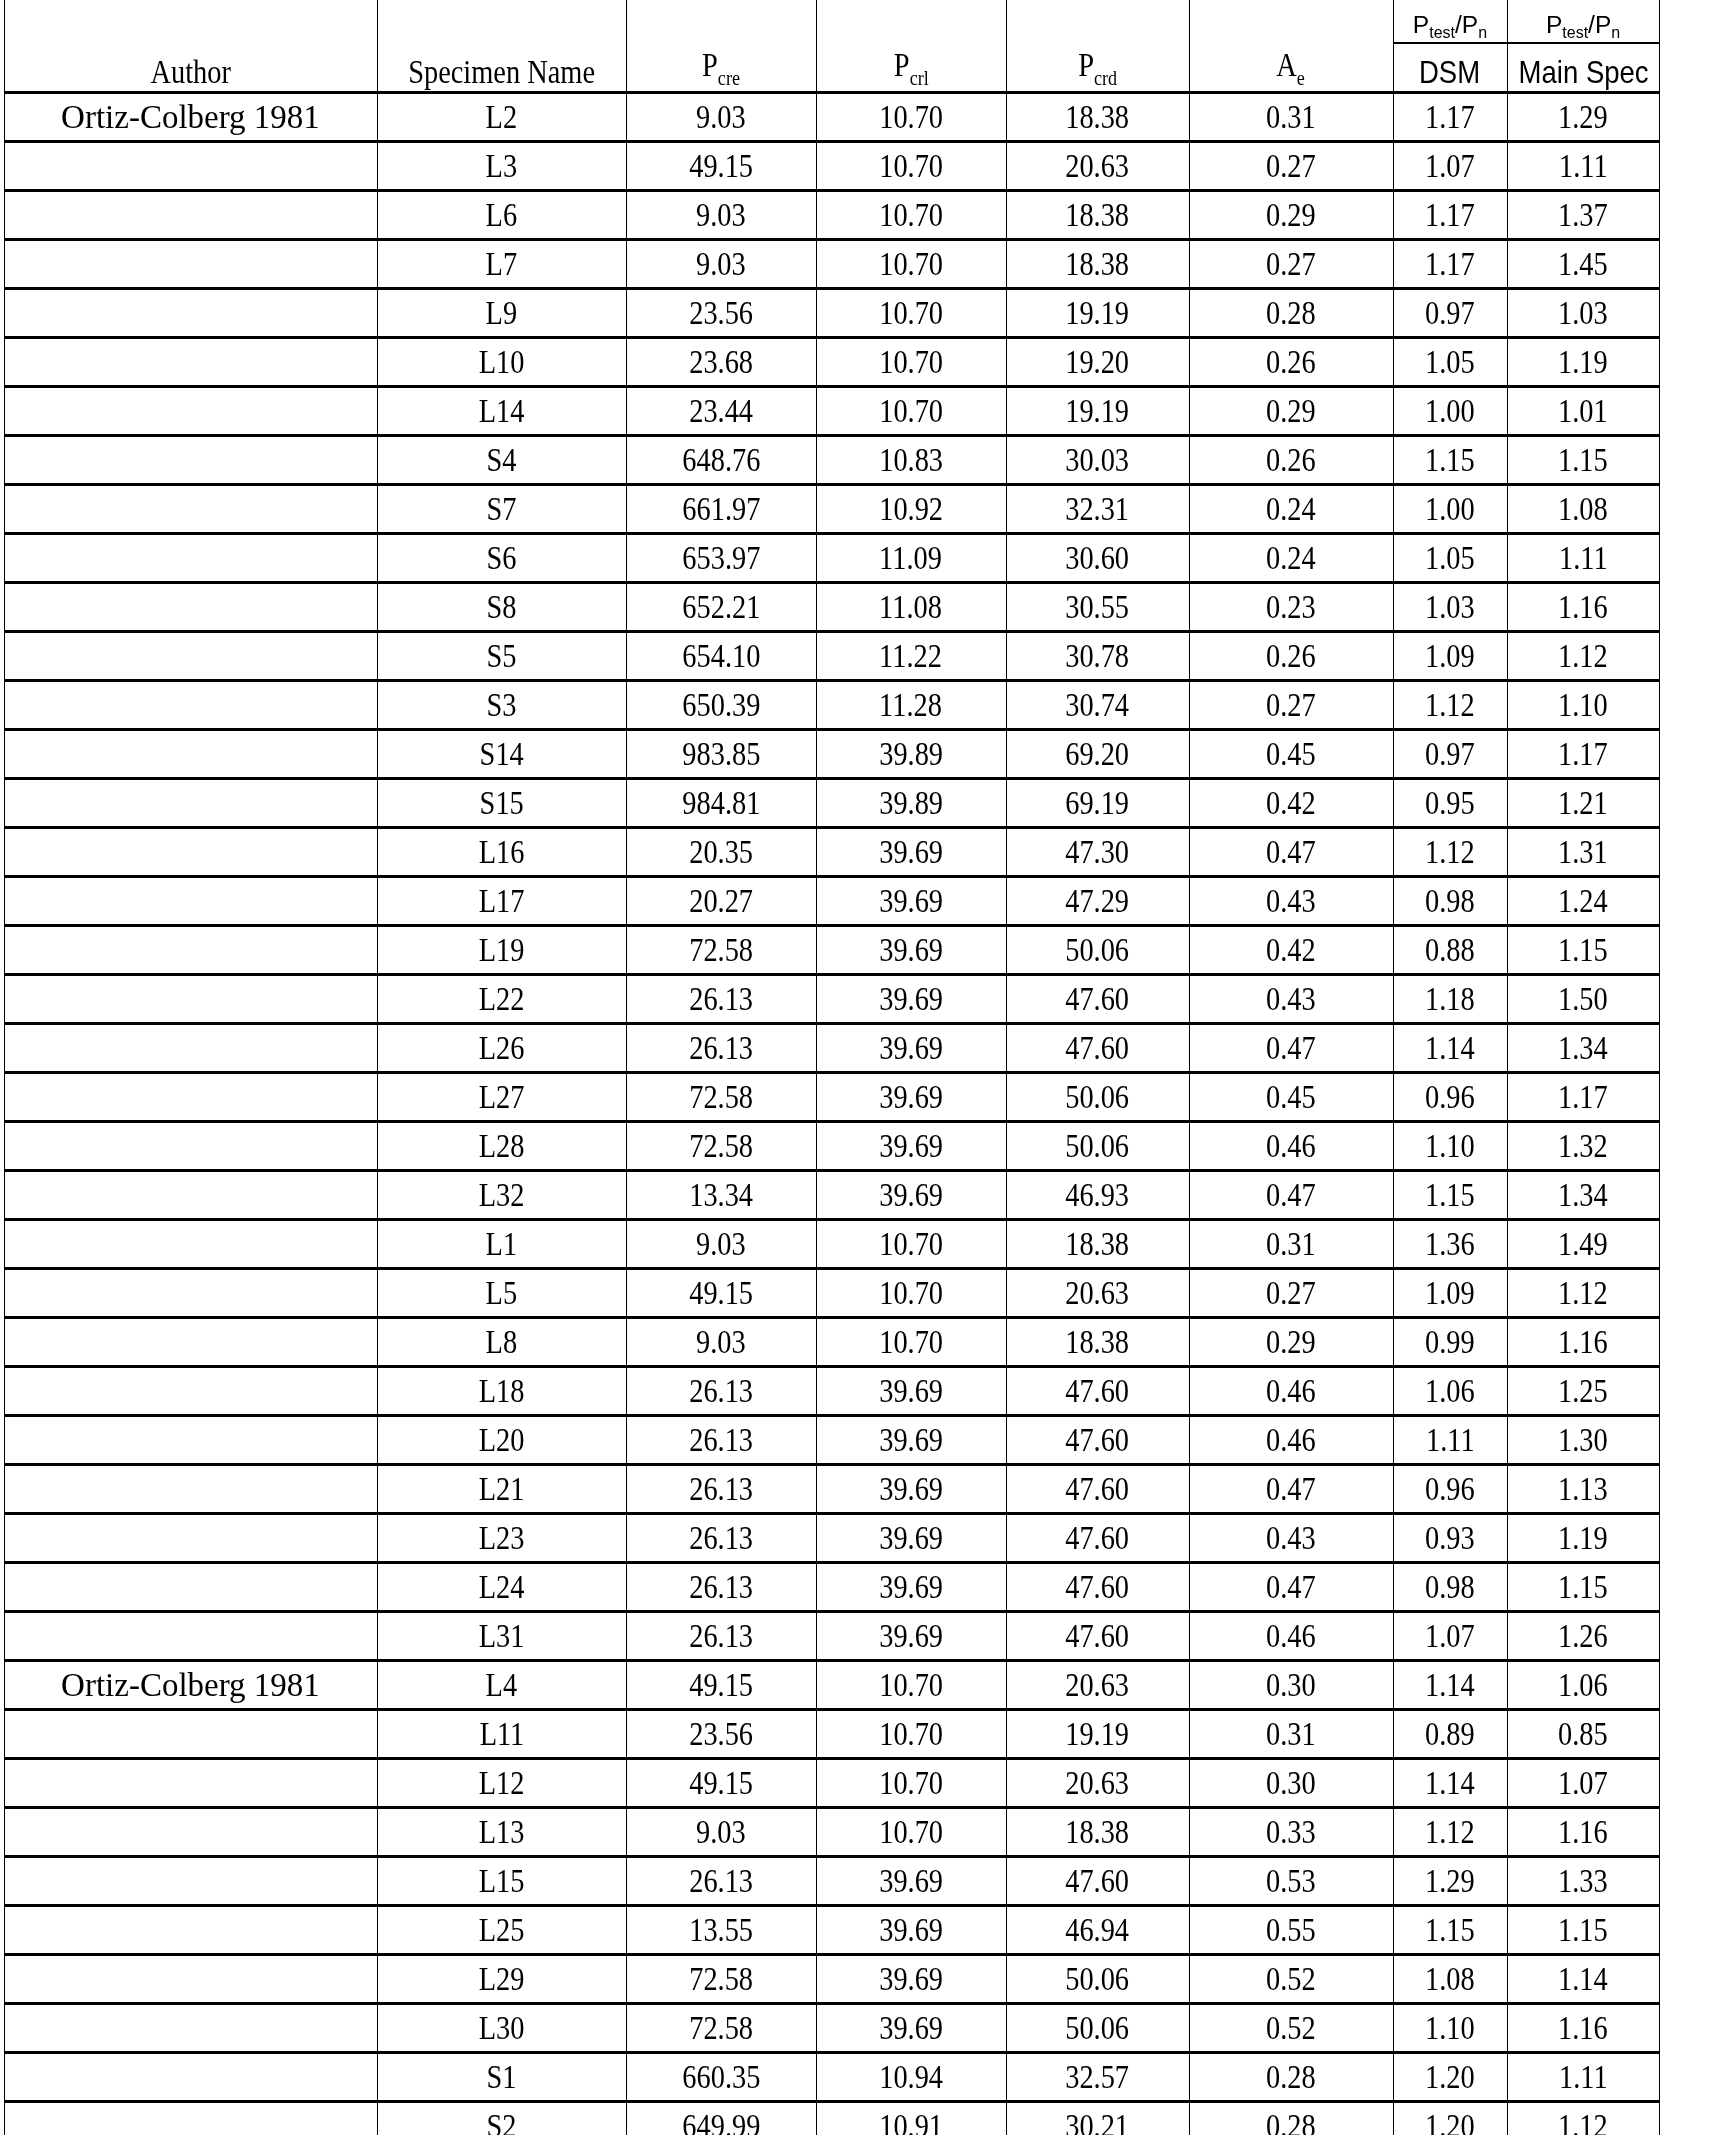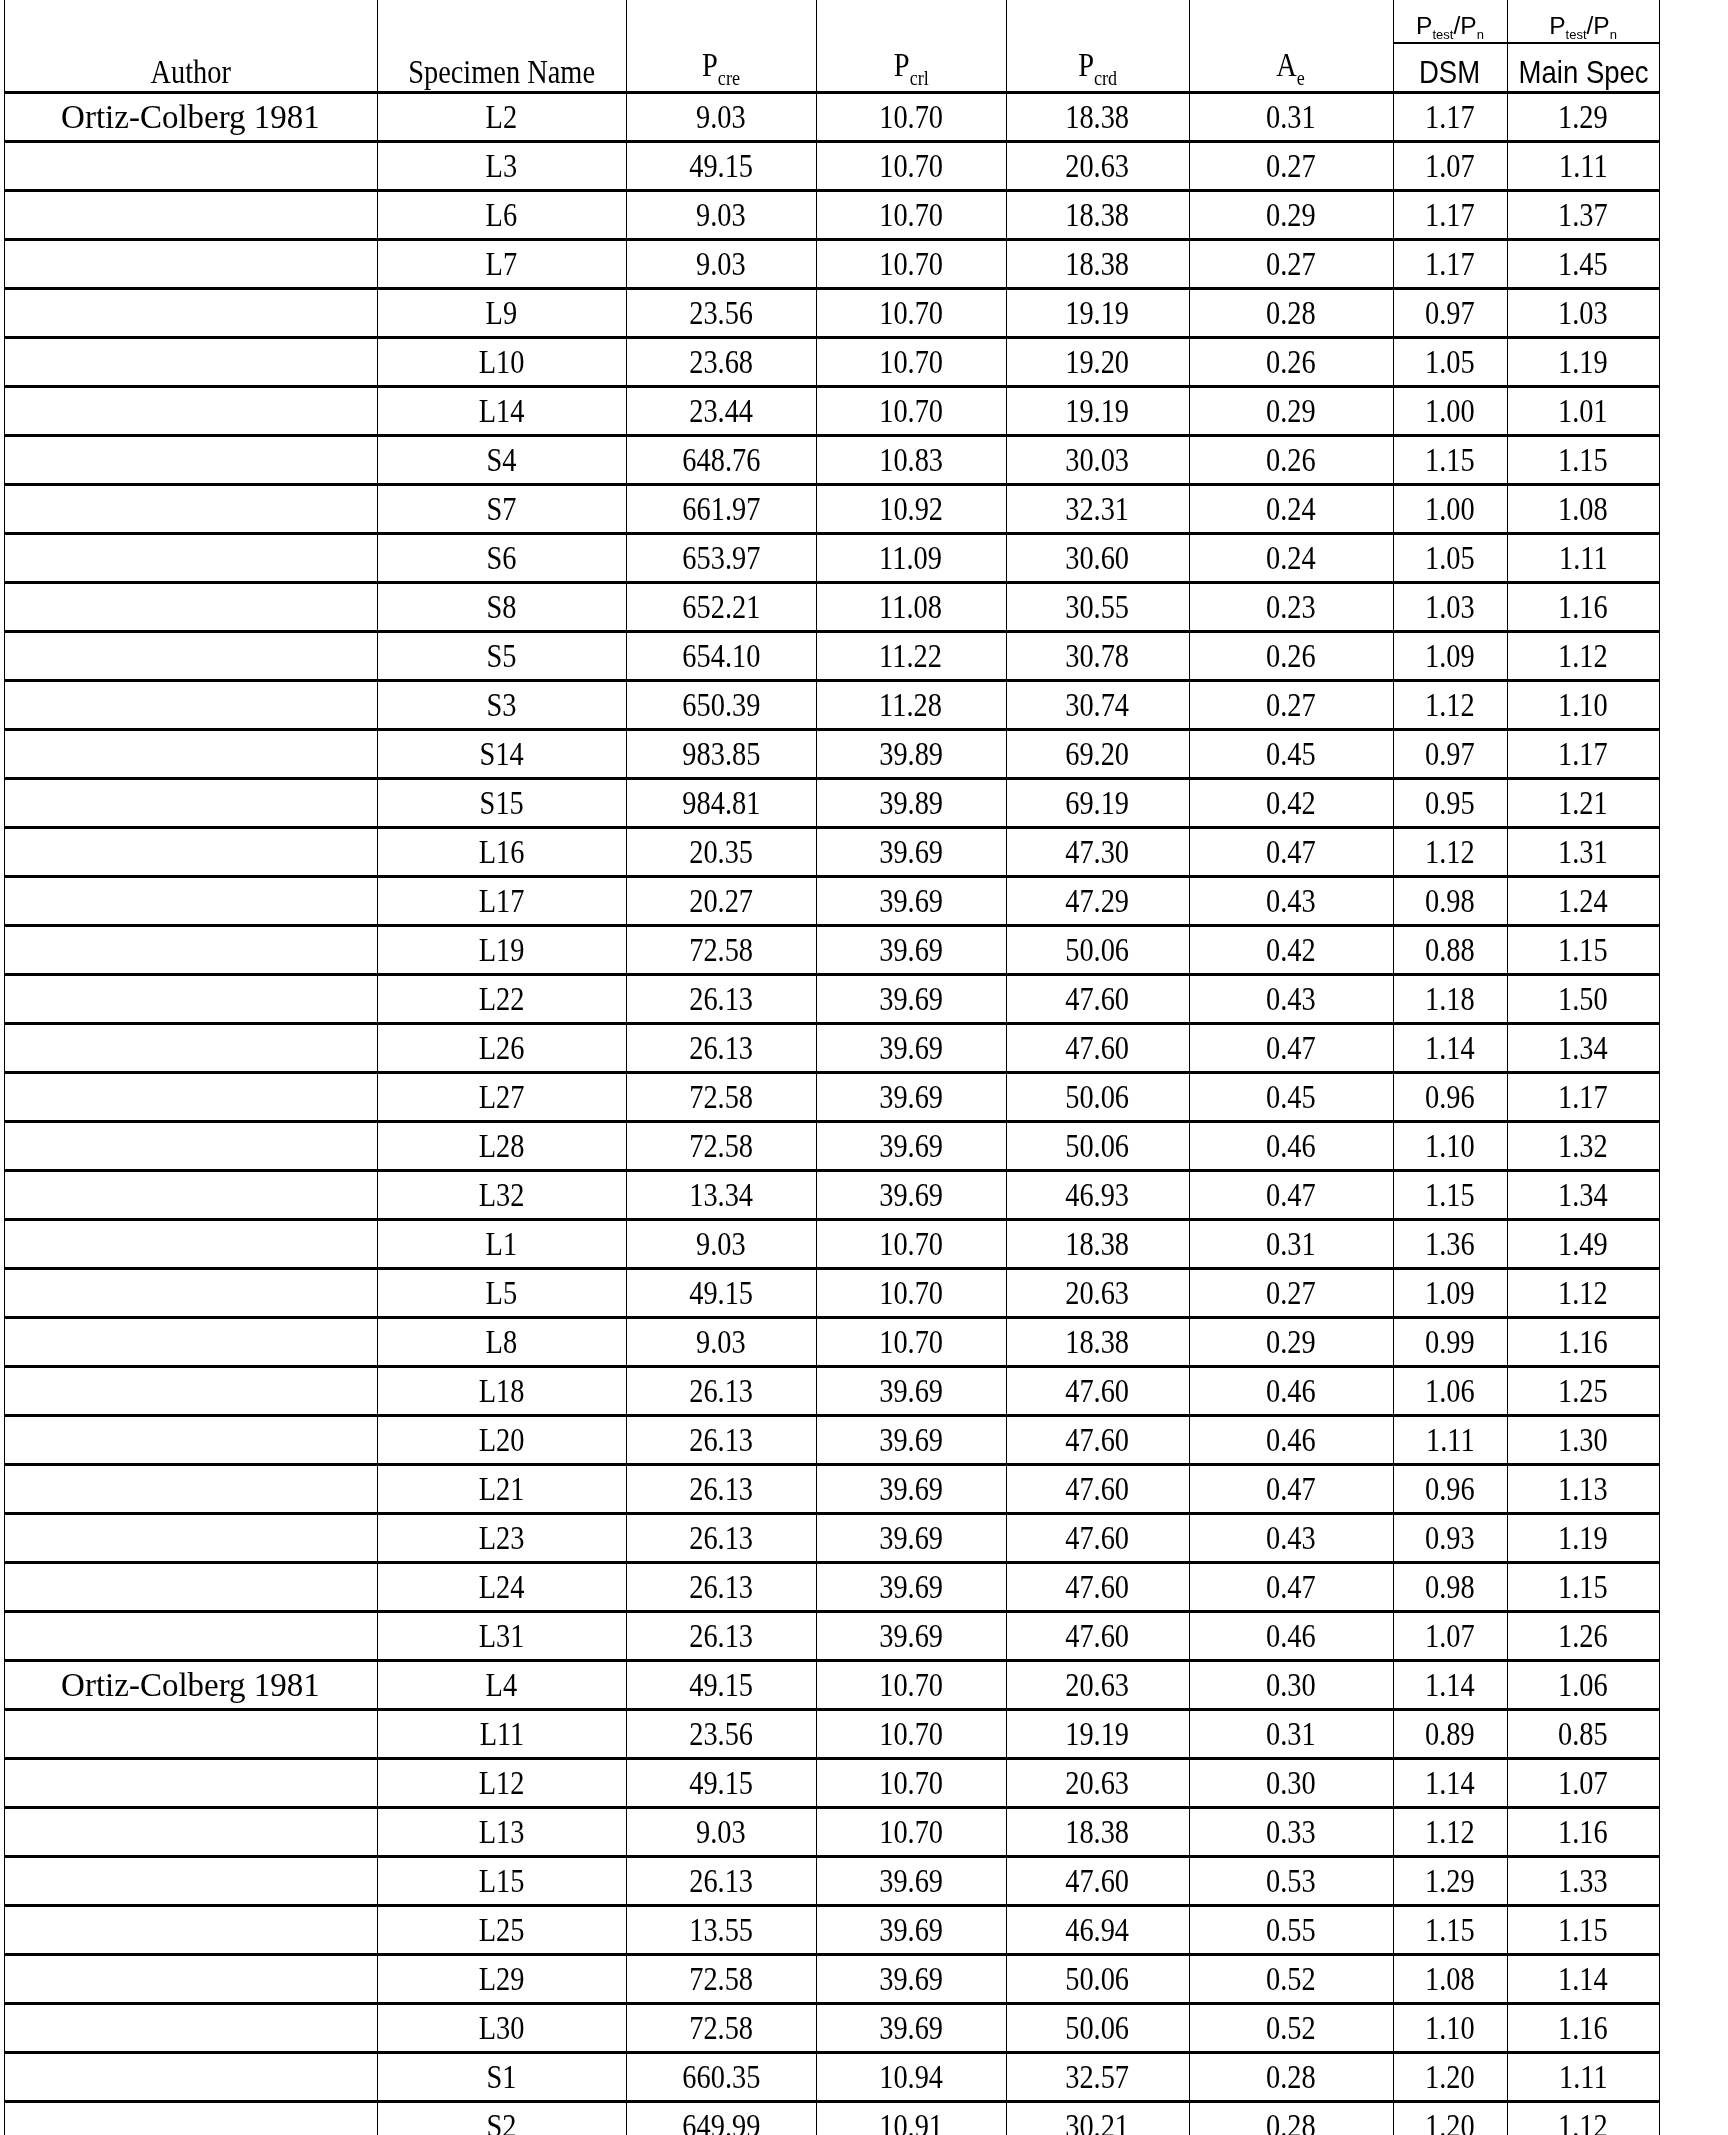--- a/index.html
+++ b/index.html
@@ -35,21 +35,21 @@
     vertical-align:bottom; padding-bottom:1.8px;
     border-top:none;
   }
   th.h-main span.t { display:inline-block; transform:scaleX(0.86); }
   th.h-main .sub { font-size:21px; vertical-align:-8.8px; }
   th.h-ratio-top {
     height:42px; font-family:"Liberation Sans", "DejaVu Sans", sans-serif;
     font-weight:bold; font-size:24.6px; border-bottom:2.6px solid #000;
     vertical-align:bottom; padding-bottom:1.8px;
   }
-  th.h-ratio-top .sub { font-size:13px; vertical-align:-5.3px; }
+  th.h-ratio-top .sub { font-size:16px; vertical-align:-5.3px; }
   th.h-ratio-bot {
     height:46px; font-family:"Liberation Sans", "DejaVu Sans", sans-serif;
     font-weight:bold; font-size:32px; vertical-align:bottom; padding-bottom:3.5px;
   }
   th.h-ratio-bot span.t { display:inline-block; transform:scaleX(0.86); }
   td.author { font-size:33px; }
   td.author span.v { transform:none !important; }
 </style>
 </head>
 <body>

